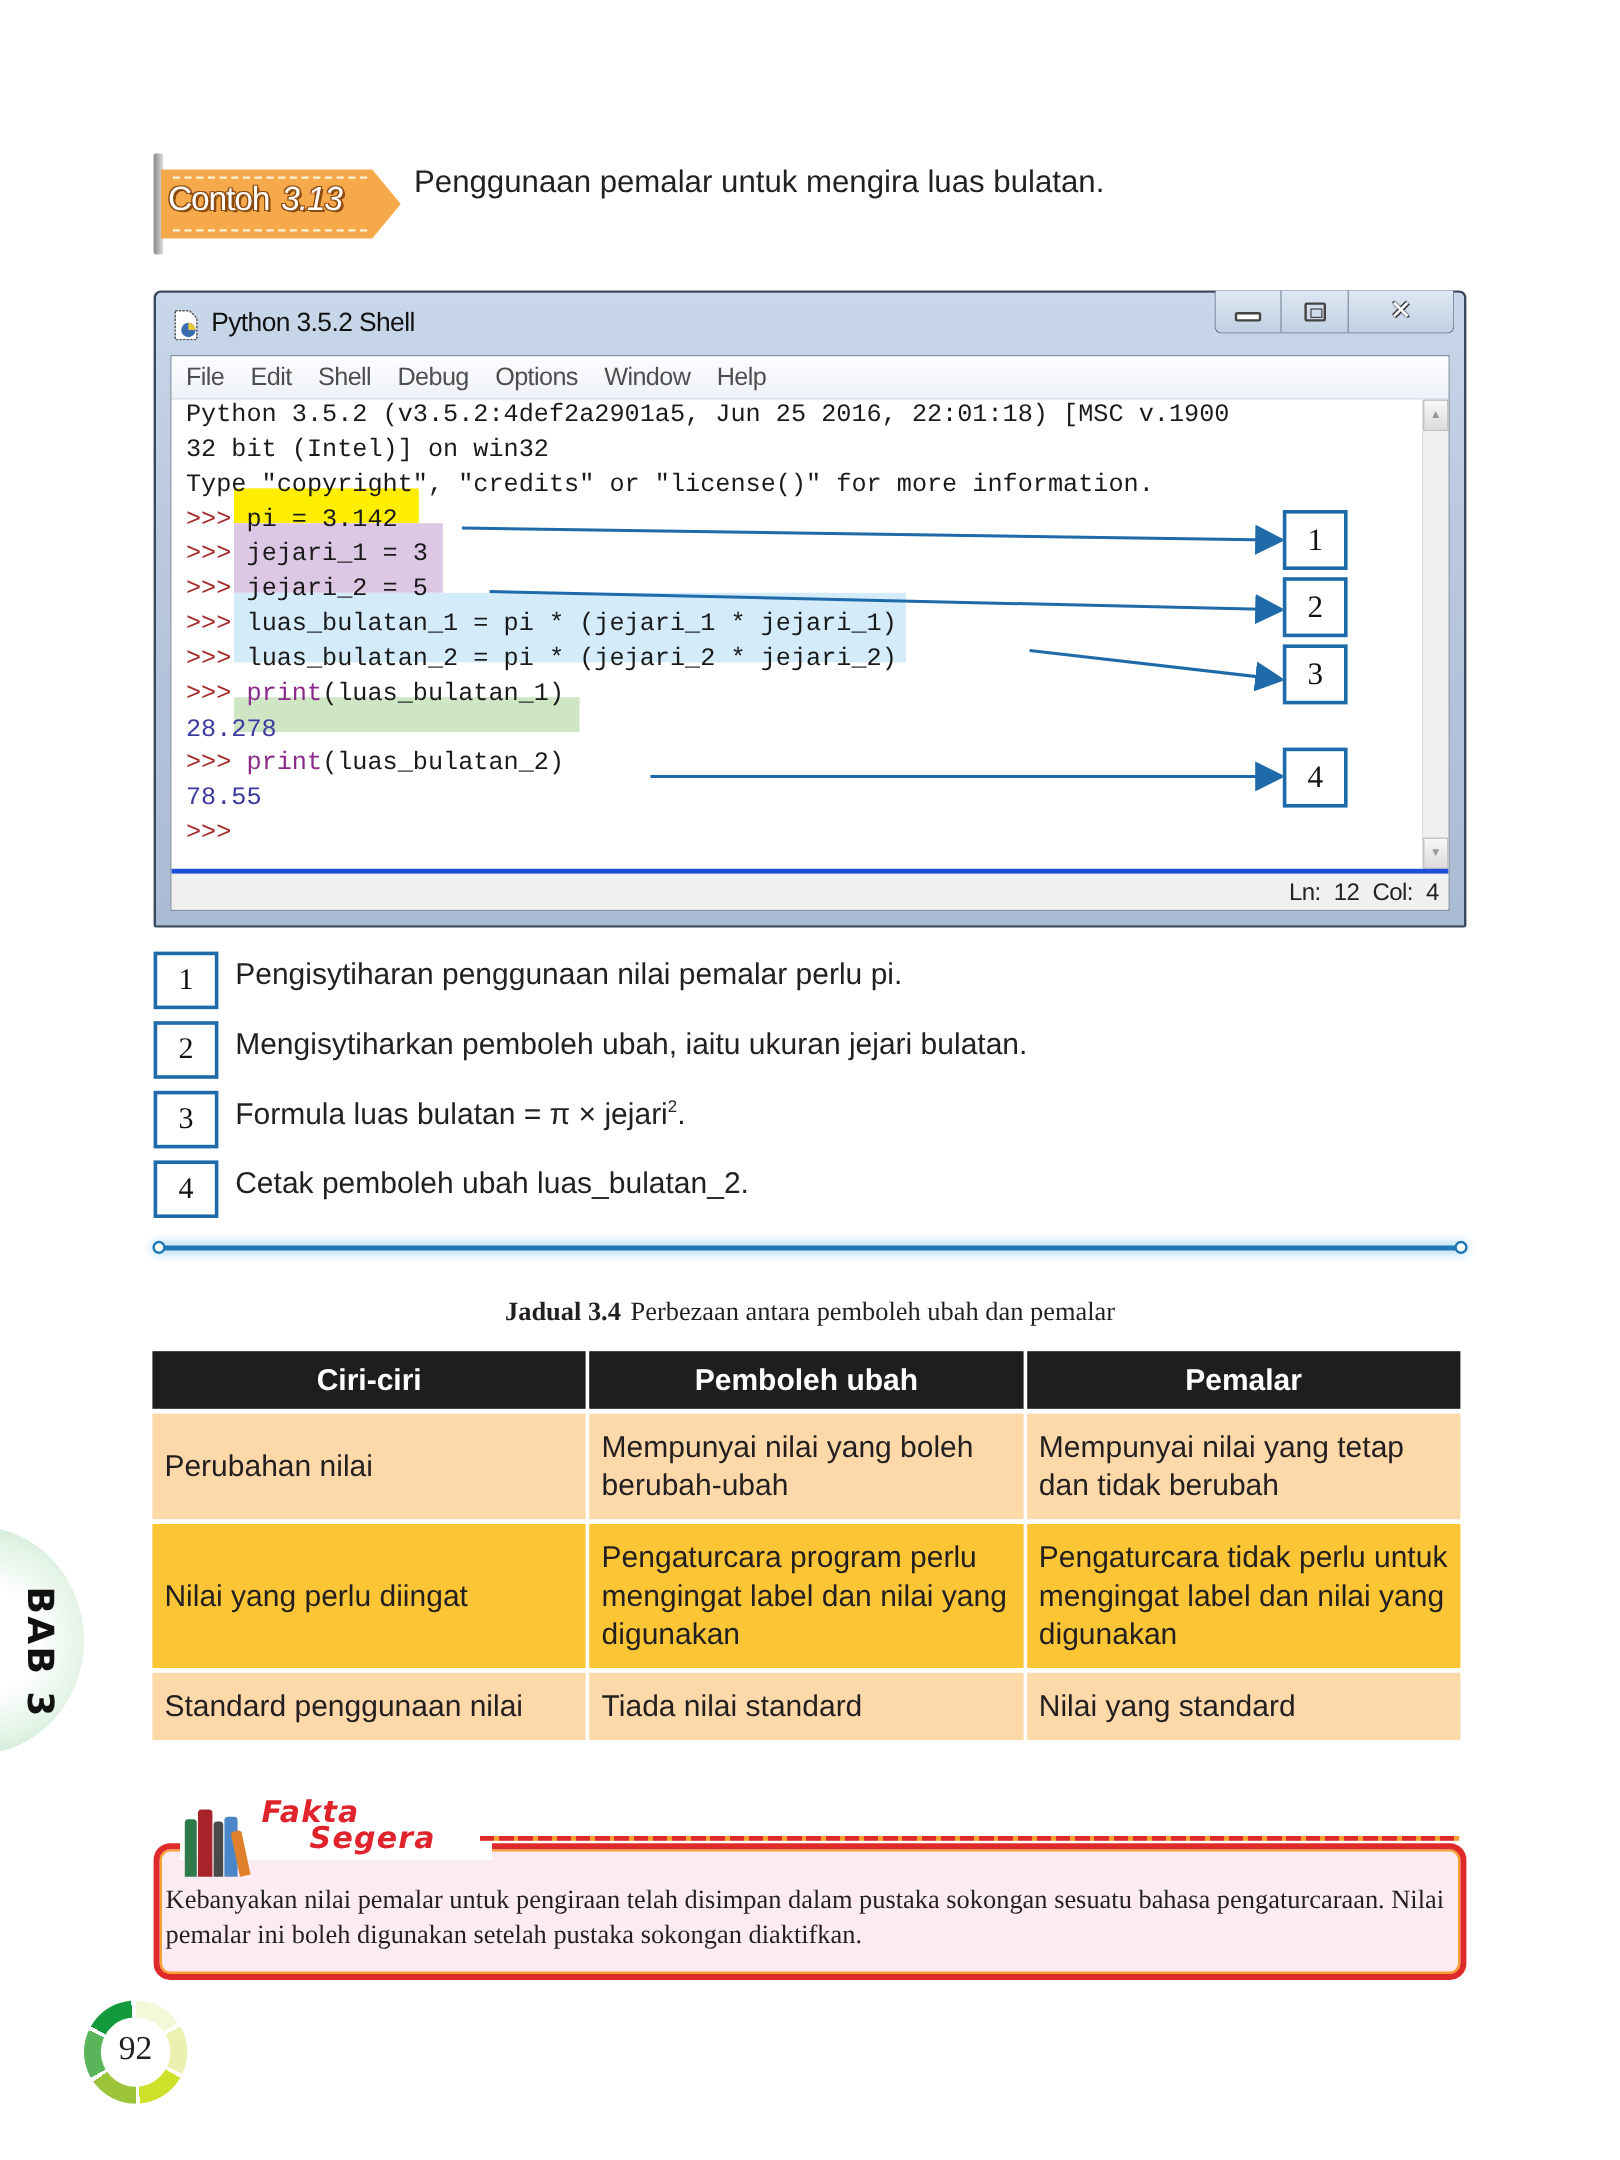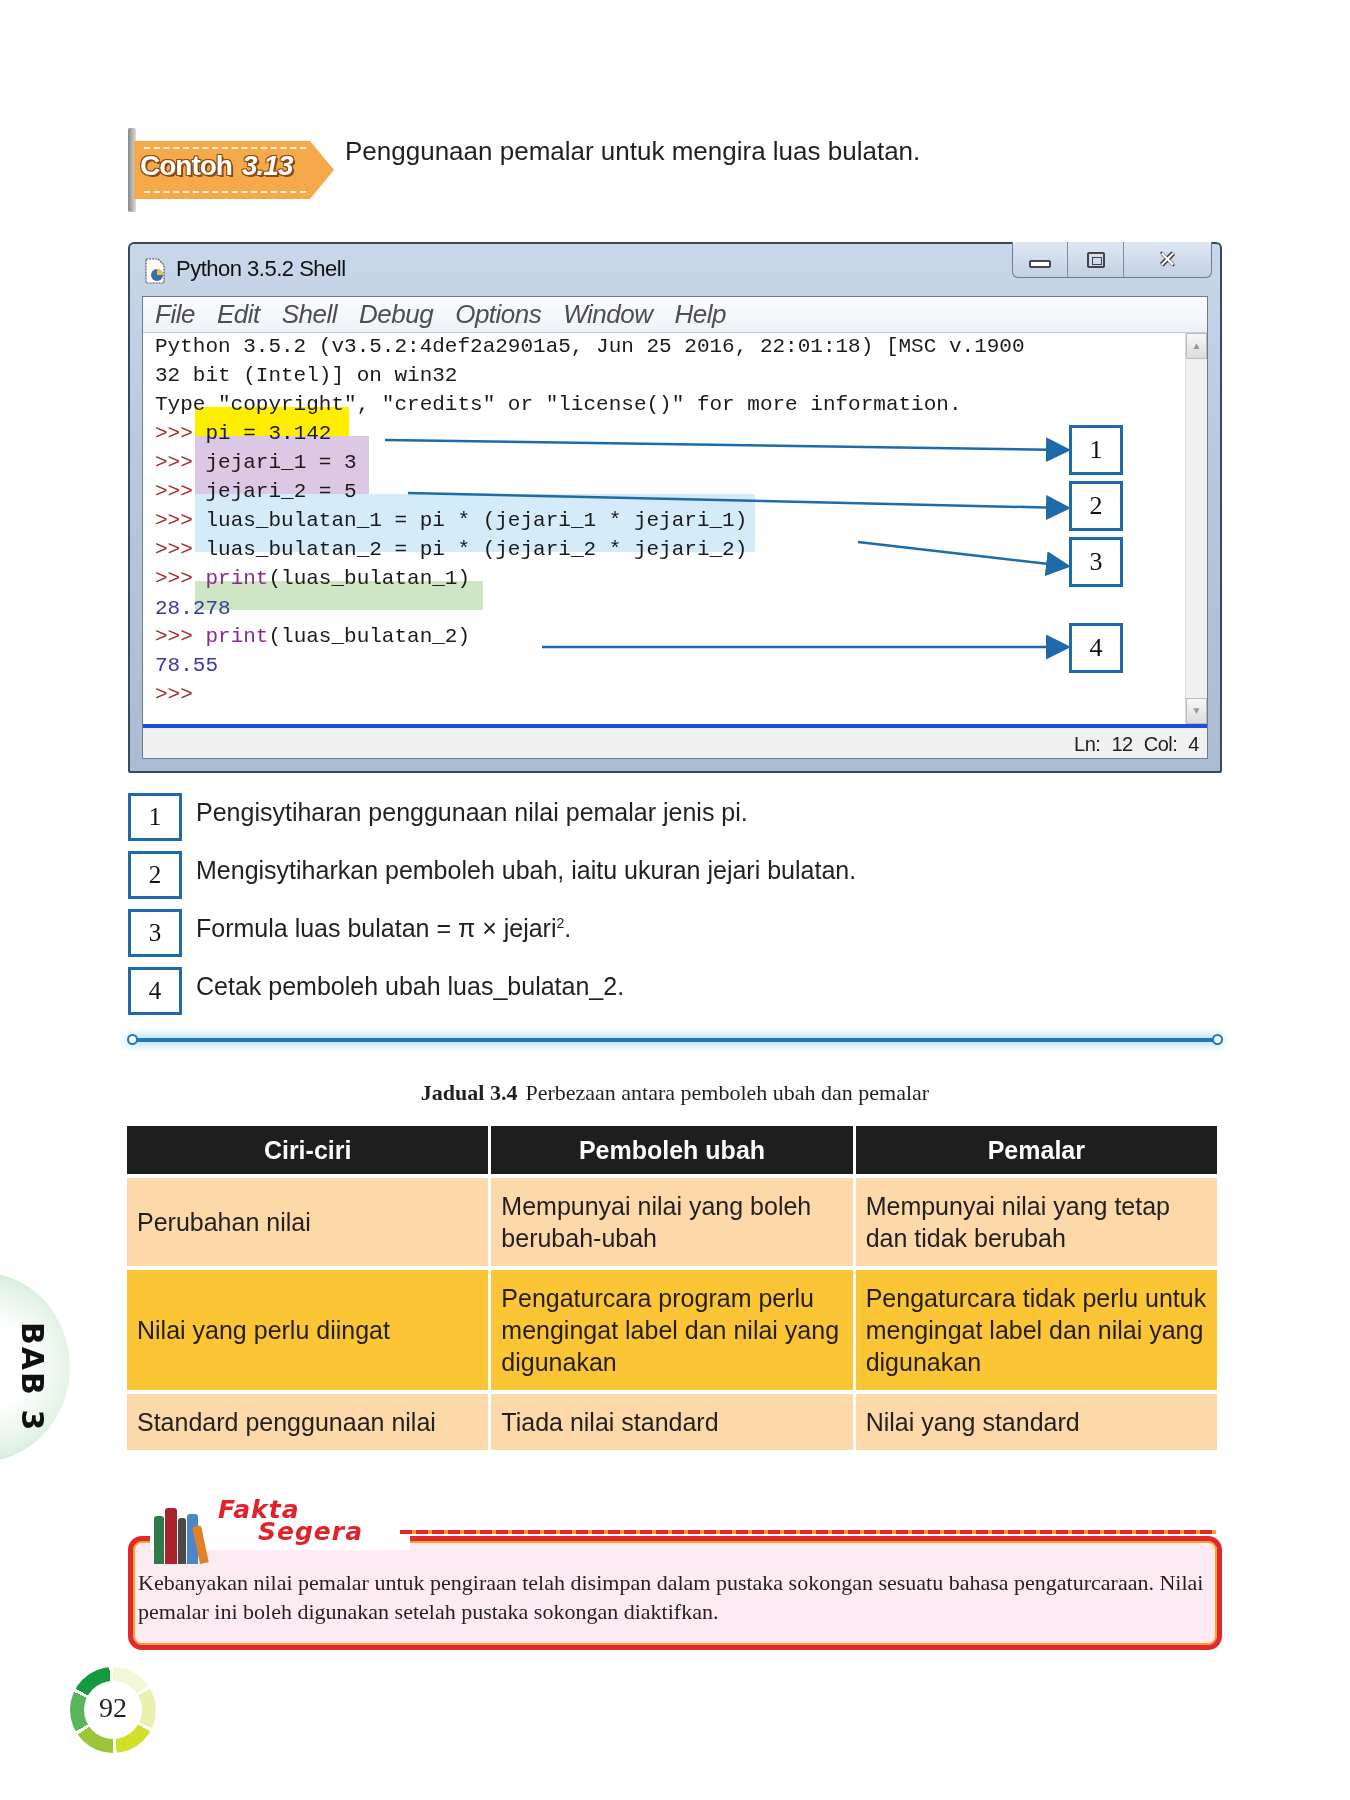--- a/index.html
+++ b/index.html
@@ -5,21 +5,21 @@
   * { box-sizing: border-box; margin: 0; padding: 0; }
   html, body { width: 1350px; height: 1800px; background: #ffffff; overflow: hidden; }
   body { position: relative; font-family: "Liberation Sans", sans-serif; color: #231f20; }
 
   
   .contoh { position: absolute; left: 128px; top: 128px; width: 208px; height: 84px; }
   .contoh .shadow { position: absolute; left: 0; top: 0; width: 8px; height: 84px; background: linear-gradient(90deg,#888,#ddd); border-radius: 2px; }
   .contoh .tag { position: absolute; left: 6px; top: 13px; width: 200px; height: 58px; background: #f5a94a;
     clip-path: polygon(0 0, 88% 0, 100% 50%, 88% 100%, 0 100%); }
   .contoh .dash { position: absolute; left: 10px; right: 28px; height: 0; border-top: 2px dashed #fff2d8; }
-  .contoh .label { position: absolute; left: 12px; top: 22px; font-family: "Liberation Sans", sans-serif; font-weight: bold;
+  .contoh .label { position: absolute; left: 12px; top: 22px; font-family: "Liberation Sans", sans-serif; font-weight: normal;
     font-size: 28px; color: #fff; letter-spacing: -1px; text-shadow: 2px 2px 0 #8a4a10, -1px -1px 0 #8a4a10, 1px -1px 0 #8a4a10, -1px 1px 0 #8a4a10; font-style: normal; }
   .contoh .label .num { font-style: italic; margin-left: 10px; }
   .contoh-title { position: absolute; left: 345px; top: 136px; font-size: 26px; color: #231f20; }
 
   
   .win { position: absolute; left: 128px; top: 242px; width: 1094px; height: 531px; background: linear-gradient(180deg,#c9d7ea 0%,#b9c8df 40%,#aabbd4 100%);
     border: 2px solid #3a4a5e; border-radius: 6px 6px 2px 2px; }
   .win-titlebar { position: absolute; left: 0; top: 0; right: 0; height: 52px; }
   .win-icon { position: absolute; left: 14px; top: 14px; width: 24px; height: 26px; }
   .win-title { position: absolute; left: 46px; top: 12px; font-size: 22px; color: #111; letter-spacing: -0.5px; }
@@ -27,21 +27,21 @@
     background: linear-gradient(180deg,#dfe8f4,#c2d0e3); display: flex; }
   .win-btn { flex: 1; border-right: 1px solid #7c8ca2; display: flex; align-items: center; justify-content: center; }
   .win-btn:last-child { border-right: none; flex: 1.6; }
   .win-btn .min { width: 22px; height: 8px; border: 2px solid #444; border-radius: 2px; background: #fff; margin-top: 8px; }
   .win-btn .max { width: 18px; height: 16px; border: 2px solid #444; border-radius: 2px; position: relative; }
   .win-btn .max::after { content: ""; position: absolute; left: 3px; top: 3px; width: 8px; height: 6px; border: 1px solid #444; }
   .win-btn .close { font-size: 22px; font-weight: bold; color: #fff; text-shadow: 0 0 2px #333, 1px 1px 0 #333, -1px -1px 0 #333; font-family: "DejaVu Sans", sans-serif; }
 
   .win-inner { position: absolute; left: 12px; top: 52px; right: 12px; bottom: 12px; background: #fff; border: 1px solid #6b7a8f; }
   .menubar { position: absolute; left: 0; top: 0; right: 0; height: 36px; background: linear-gradient(180deg,#fbfcfe,#eef2f8); border-bottom: 1px solid #c8ced8; display: flex; align-items: center; padding-left: 12px; }
-  .menu-item { font-size: 26px; color: #4e4e4e; margin-right: 22px; letter-spacing: -0.5px; font-style: italic; }
+  .menu-item { font-size: 21px; color: #4e4e4e; margin-right: 22px; letter-spacing: -0.5px; }
 
   .code { position: absolute; left: 0; top: 36px; right: 22px; bottom: 34px; background: #fff; }
   .code-line { position: absolute; left: 12px; height: 28px; font-family: "Liberation Mono", monospace; font-size: 21px; line-height: 28px; white-space: pre; color: #1a1a1a; }
   .prompt { color: #a52a2a; }
   .out { color: #3a3aa0; }
   .kw { color: #8b2a8b; }
   .hl { position: absolute; height: 29px; }
   .scroll { position: absolute; right: 0; top: 36px; width: 22px; bottom: 34px; background: #f0f0f0; border-left: 1px solid #ddd; }
   .scroll .up, .scroll .down { position: absolute; left: 0; width: 21px; height: 26px; background: linear-gradient(180deg,#f8f8f8,#dcdcdc); border: 1px solid #bbb; font-size: 10px; color: #999; text-align: center; line-height: 24px; }
   .scroll .up { top: 0; } .scroll .down { bottom: 0; }
@@ -181,21 +181,21 @@
   <line x1="858" y1="542" x2="1066" y2="566" stroke="#1f6aa8" stroke-width="2.5" marker-end="url(#ah)"></line>
   <line x1="542" y1="647" x2="1066" y2="647" stroke="#1f6aa8" stroke-width="2.5" marker-end="url(#ah)"></line>
 </svg>
 
 <div class="callout" style="left:1069px;top:425px;">1</div>
 <div class="callout" style="left:1069px;top:481px;">2</div>
 <div class="callout" style="left:1069px;top:537px;">3</div>
 <div class="callout" style="left:1069px;top:623px;">4</div>
 
 <div class="legend-box" style="top:793px;">1</div>
-<div class="legend-text" style="top:798px;">Pengisytiharan penggunaan nilai pemalar jenis pi.</div>
+<div class="legend-text" style="top:798px;">Pengisytiharan penggunaan nilai pemalar perlu pi.</div>
 <div class="legend-box" style="top:851px;">2</div>
 <div class="legend-text" style="top:856px;">Mengisytiharkan pemboleh ubah, iaitu ukuran jejari bulatan.</div>
 <div class="legend-box" style="top:909px;">3</div>
 <div class="legend-text" style="top:914px;"><span>Formula luas bulatan = π × jejari</span><sup>2</sup><span>.</span></div>
 <div class="legend-box" style="top:967px;">4</div>
 <div class="legend-text" style="top:972px;">Cetak pemboleh ubah luas_bulatan_2.</div>
 
 <div class="divider"></div>
 <div class="divider-dot" style="left:127px;"></div>
 <div class="divider-dot" style="left:1212px;"></div>

